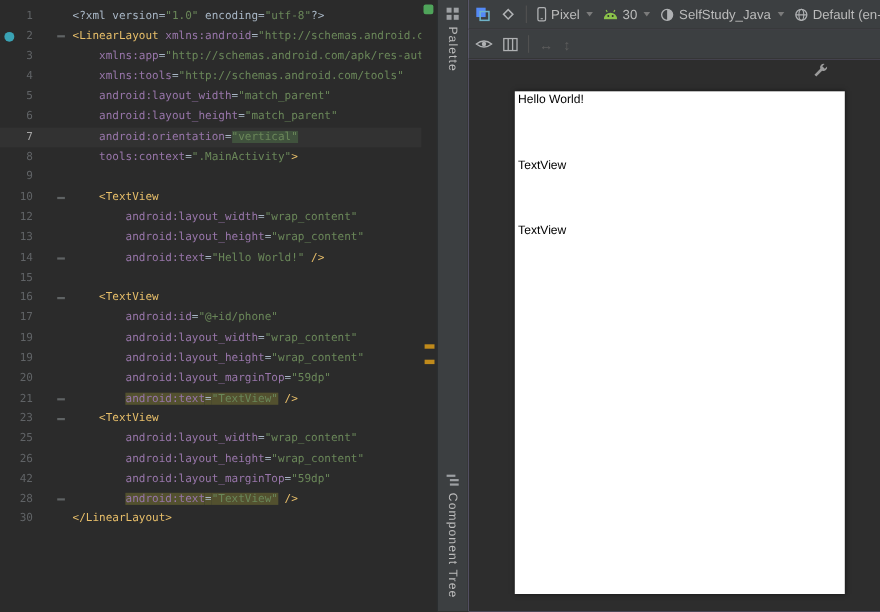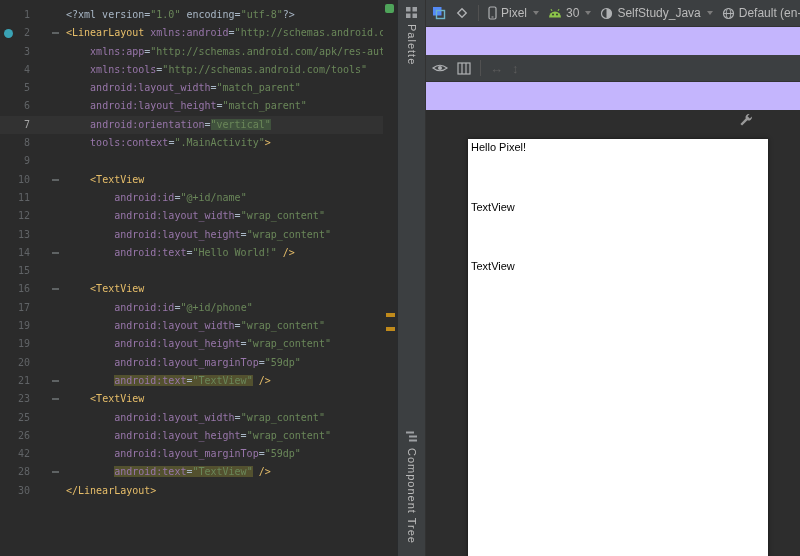--- a/index.html
+++ b/index.html
@@ -36,21 +36,21 @@
 
   
   .twbar { width:29px; flex:none; background:#3c3f41; border-left:1px solid #292b2d;
            border-right:1px solid #323232; display:flex; flex-direction:column;
            align-items:center; padding:6px 0 12px 0; }
   .twbtn { display:flex; flex-direction:column; align-items:center; gap:5px; }
   .twbtn.bottom { margin-top:auto; }
   .vtext { writing-mode:vertical-rl; font-size:11px; color:#bbbbbb; letter-spacing:1px; }
 
   
-  .design { flex:1; min-width:0; display:flex; flex-direction:column; background:#c4b5fd;gap:28px; }
+  .design { flex:1; min-width:0; display:flex; flex-direction:column; background:#c4b5fd; }
   .tb { height:27px; flex:none; background:#3c3f41; border-bottom:1px solid #323232;
         display:flex; align-items:center; padding:0 6px; gap:9px;
         white-space:nowrap; overflow:hidden; }
   .tbtn { display:flex; align-items:center; gap:4px; color:#bbbbbb; font-size:12px; }
   .chev { width:0; height:0; border-left:3px solid transparent; border-right:3px solid transparent;
           border-top:4px solid #7b7b7b; margin-left:2px; }
   .vsep { width:1px; height:16px; background:#515151; flex:none; }
   .dim { color:#5c5c5c; font-size:13px; }
 
   .canvas { flex:1; position:relative; background:#2d2d2d; }
@@ -72,21 +72,20 @@
         <div class="line"><span class="ln">1</span><span class="fold"></span><span class="code"><span class="tok-p">&lt;?xml version=</span><span class="tok-s">"1.0"</span><span class="tok-p"> encoding=</span><span class="tok-s">"utf-8"</span><span class="tok-p">?&gt;</span></span></div>
         <div class="line"><span class="gutter-dot"></span><span class="ln">2</span><span class="fold start"></span><span class="code"><span class="tok-t">&lt;LinearLayout </span><span class="tok-a">xmlns:android</span><span class="tok-p">=</span><span class="tok-s">"http://schemas.android.co</span></span></div>
         <div class="line"><span class="ln">3</span><span class="fold"></span><span class="code"><span class="tok-p">    </span><span class="tok-a">xmlns:app</span><span class="tok-p">=</span><span class="tok-s">"http://schemas.android.com/apk/res-aut</span></span></div>
         <div class="line"><span class="ln">4</span><span class="fold"></span><span class="code"><span class="tok-p">    </span><span class="tok-a">xmlns:tools</span><span class="tok-p">=</span><span class="tok-s">"http://schemas.android.com/tools"</span></span></div>
         <div class="line"><span class="ln">5</span><span class="fold"></span><span class="code"><span class="tok-p">    </span><span class="tok-a">android:layout_width</span><span class="tok-p">=</span><span class="tok-s">"match_parent"</span></span></div>
         <div class="line"><span class="ln">6</span><span class="fold"></span><span class="code"><span class="tok-p">    </span><span class="tok-a">android:layout_height</span><span class="tok-p">=</span><span class="tok-s">"match_parent"</span></span></div>
         <div class="line caret-line"><span class="ln">7</span><span class="fold"></span><span class="code"><span class="tok-p">    </span><span class="tok-a">android:orientation</span><span class="tok-p">=</span><span class="tok-s hl1">"vertical"</span></span></div>
         <div class="line"><span class="ln">8</span><span class="fold"></span><span class="code"><span class="tok-p">    </span><span class="tok-a">tools:context</span><span class="tok-p">=</span><span class="tok-s">".MainActivity"</span><span class="tok-t">&gt;</span></span></div>
         <div class="line"><span class="ln">9</span><span class="fold"></span><span class="code"></span></div>
         <div class="line"><span class="ln">10</span><span class="fold start"></span><span class="code"><span class="tok-p">    </span><span class="tok-t">&lt;TextView</span></span></div>
-        <div class="line"><span class="ln">11</span><span class="fold"></span><span class="code"><span class="tok-p">        </span><span class="tok-a">android:id</span><span class="tok-p">=</span><span class="tok-s">"@+id/name"</span></span></div>
         <div class="line"><span class="ln">12</span><span class="fold"></span><span class="code"><span class="tok-p">        </span><span class="tok-a">android:layout_width</span><span class="tok-p">=</span><span class="tok-s">"wrap_content"</span></span></div>
         <div class="line"><span class="ln">13</span><span class="fold"></span><span class="code"><span class="tok-p">        </span><span class="tok-a">android:layout_height</span><span class="tok-p">=</span><span class="tok-s">"wrap_content"</span></span></div>
         <div class="line"><span class="ln">14</span><span class="fold end"></span><span class="code"><span class="tok-p">        </span><span class="tok-a">android:text</span><span class="tok-p">=</span><span class="tok-s">"Hello World!"</span><span class="tok-t"> /&gt;</span></span></div>
         <div class="line"><span class="ln">15</span><span class="fold"></span><span class="code"></span></div>
         <div class="line"><span class="ln">16</span><span class="fold start"></span><span class="code"><span class="tok-p">    </span><span class="tok-t">&lt;TextView</span></span></div>
         <div class="line"><span class="ln">17</span><span class="fold"></span><span class="code"><span class="tok-p">        </span><span class="tok-a">android:id</span><span class="tok-p">=</span><span class="tok-s">"@+id/phone"</span></span></div>
         <div class="line"><span class="ln">19</span><span class="fold"></span><span class="code"><span class="tok-p">        </span><span class="tok-a">android:layout_width</span><span class="tok-p">=</span><span class="tok-s">"wrap_content"</span></span></div>
         <div class="line"><span class="ln">19</span><span class="fold"></span><span class="code"><span class="tok-p">        </span><span class="tok-a">android:layout_height</span><span class="tok-p">=</span><span class="tok-s">"wrap_content"</span></span></div>
         <div class="line"><span class="ln">20</span><span class="fold"></span><span class="code"><span class="tok-p">        </span><span class="tok-a">android:layout_marginTop</span><span class="tok-p">=</span><span class="tok-s">"59dp"</span></span></div>
         <div class="line"><span class="ln">21</span><span class="fold end"></span><span class="code"><span class="tok-p">        </span><span class="tok-a hl2">android:text</span><span class="tok-p hl2">=</span><span class="tok-s hl2">"TextView"</span><span class="tok-t"> /&gt;</span></span></div>
@@ -193,20 +192,20 @@
       <div class="vsep"></div>
       <span class="dim">↔</span>
       <span class="dim">↕</span>
     </div>
 
     <div class="canvas">
       <svg class="wrench" width="14" height="14" viewBox="0 0 14 14">
         <path d="M10.6 1.1a3.4 3.4 0 0 0-3.9 4.5L1.4 10.9 3.1 12.6l5.3-5.3a3.4 3.4 0 0 0 4.5-3.9L10.8 5.5 8.5 3.2z" fill="#9a9a9a"></path>
       </svg>
       <div class="phone">
-        <div class="pv-text pv0">Hello Pixel!</div>
+        <div class="pv-text pv0">Hello World!</div>
         <div class="pv-text pv1">TextView</div>
         <div class="pv-text pv2">TextView</div>
       </div>
     </div>
 
   </div>
 </div>
 
 </body></html>

